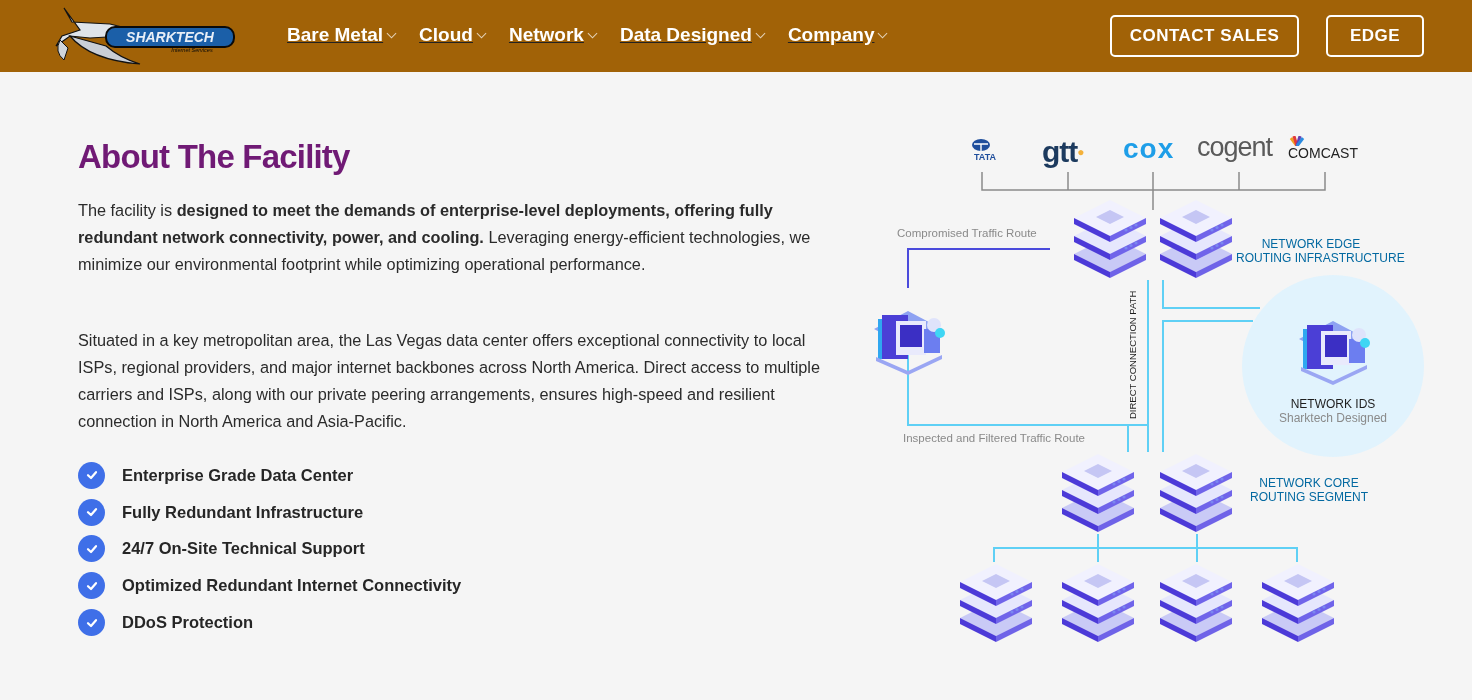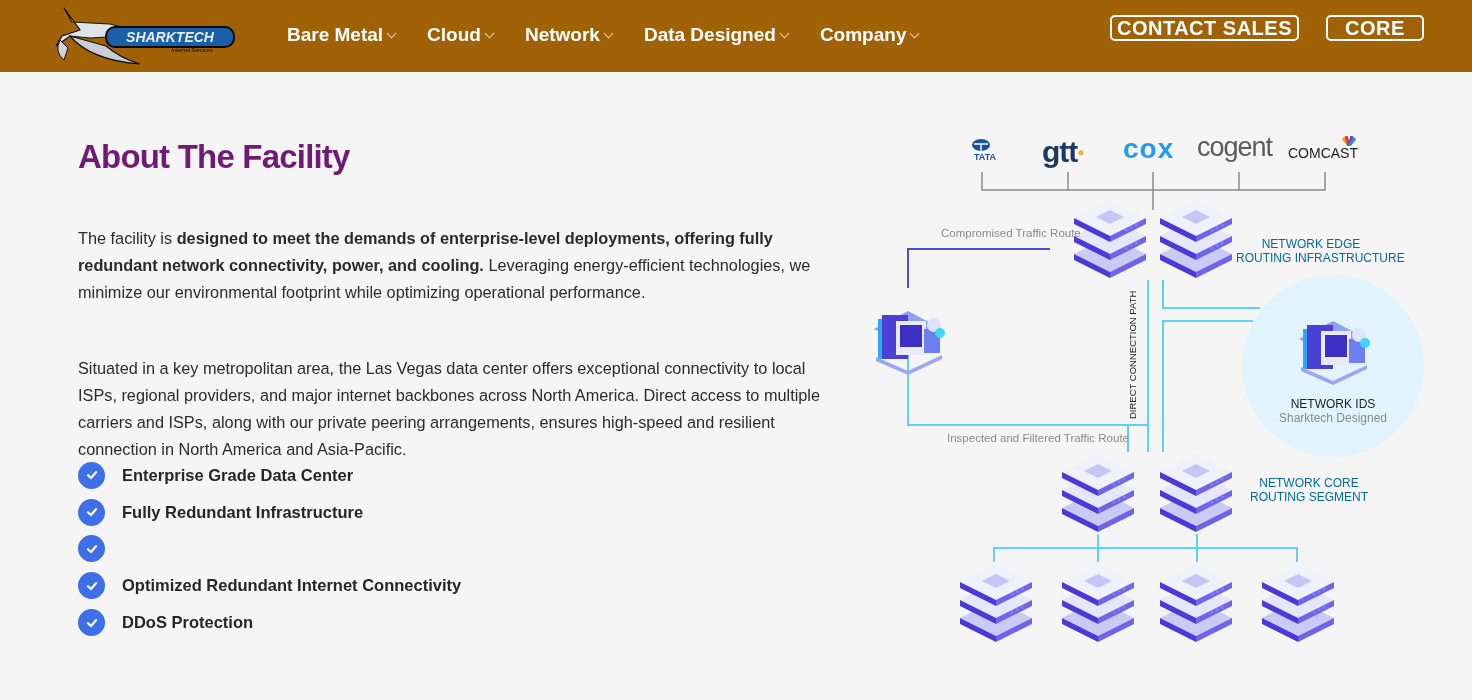--- a/index.html
+++ b/index.html
@@ -2,43 +2,43 @@
 <html><head>
 <meta charset="utf-8">
 <style>
   * { box-sizing: border-box; margin: 0; padding: 0; }
   html, body { width: 1472px; height: 700px; overflow: hidden; }
   body { background: #f5f5f5; font-family: "Liberation Sans", "DejaVu Sans", sans-serif; color: #222; position: relative; }
 
   
   .topbar { position: absolute; left: 0; top: 0; width: 1472px; height: 72px; background: #a16207; }
   .logo { position: absolute; left: 50px; top: 0; width: 190px; height: 72px; }
-  .nav { position: absolute; left: 287px; top: 24px; display: flex; gap: 10px; }
+  .nav { position: absolute; left: 287px; top: 24px; display: flex; gap: 2px; text-decoration: underline; }
   .nav-item { display: flex; align-items: center; color: #fff; font-weight: bold; font-size: 19px; cursor: pointer; margin-right: 22px; }
   .nav-item .chev { margin-left: 5px; width: 7px; height: 7px; border-right: 1px solid rgba(255,255,255,0.7); border-bottom: 1px solid rgba(255,255,255,0.7); transform: rotate(45deg); margin-top: -4px; }
-  .btn { position: absolute; top: 15px; height: 26px; border: 2px solid #fff; border-radius: 5px; color: #fff; font-weight: bold; font-size: 20px; letter-spacing: 0.5px; display: flex; align-items: center; justify-content: center; background: transparent; cursor: pointer; }
+  .btn { position: absolute; top: 15px; height: 42px; border: 2px solid #fff; border-radius: 5px; color: #fff; font-weight: bold; font-size: 17px; letter-spacing: 0.5px; display: flex; align-items: center; justify-content: center; background: transparent; cursor: pointer; }
   .btn-contact { left: 1110px; width: 189px; }
   .btn-login { left: 1326px; width: 98px; }
 
   
   .title { position: absolute; left: 78px; top: 138px; font-size: 33px; font-weight: bold; color: #701a75; letter-spacing: -0.8px; }
-  .para { position: absolute; left: 78px; width: 760px; font-size: 16.3px; line-height: 27px; color: #2b2b2b; margin-top: 28px; }
+  .para { position: absolute; left: 78px; width: 760px; font-size: 16.3px; line-height: 27px; color: #2b2b2b; }
   .para1 { top: 197px; width: 745px; }
   .para2 { top: 327px; }
   .para b { font-weight: bold; color: #2a2a2a; }
 
   .checklist { position: absolute; left: 78px; top: 457px; list-style: none; }
   .check-item { display: flex; align-items: center; height: 36.8px; }
   .check-circle { width: 27px; height: 27px; border-radius: 50%; background: #3f6fe8; display: flex; align-items: center; justify-content: center; margin-right: 17px; flex-shrink: 0; }
   .check-label { font-size: 16.5px; font-weight: bold; color: #262626; }
 
   
   .diagram { position: absolute; left: 860px; top: 120px; width: 580px; height: 540px; }
   .d-text { position: absolute; font-size: 11.5px; white-space: nowrap; }
-  .d-gray { color: #8a8a8a; margin-left: 44px; }
+  .d-gray { color: #8a8a8a; }
   .d-dark { color: #0369a1; text-align: center; line-height: 14px; font-size: 12px; }
   .ids-circle { position: absolute; left: 382px; top: 155px; width: 182px; height: 182px; border-radius: 50%; background: #e1f3fd; }
 </style>
 </head>
 <body>
 
 <div class="topbar">
   <div class="logo">
     <svg width="190" height="72" viewBox="0 0 190 72">
       <path d="M14 8 L22 22 L60 24 L84 30 L74 36 L40 38 L20 36 L6 46 L12 36 L30 30 Z" fill="#dfe4ea" stroke="#111" stroke-width="1.2"></path>
@@ -67,21 +67,21 @@
       <span>Data Designed</span>
       <span class="chev"></span>
     </div>
     <div class="nav-item">
       <span>Company</span>
       <span class="chev"></span>
     </div>
   </nav>
 
   <button class="btn btn-contact">CONTACT SALES</button>
-  <button class="btn btn-login">CORE</button>
+  <button class="btn btn-login">EDGE</button>
 </div>
 
 <h1 class="title">About The Facility</h1>
 
 <p class="para para1"><span>The facility is </span><b>designed to meet the demands of enterprise-level deployments, offering fully redundant network connectivity, power, and cooling.</b><span> Leveraging energy-efficient technologies, we minimize our environmental footprint while optimizing operational performance.</span></p>
 
 <p class="para para2">Situated in a key metropolitan area, the Las Vegas data center offers exceptional connectivity to local ISPs, regional providers, and major internet backbones across North America. Direct access to multiple carriers and ISPs, along with our private peering arrangements, ensures high-speed and resilient connection in North America and Asia-Pacific.</p>
 
 <ul class="checklist">
   <li class="check-item">
@@ -99,20 +99,21 @@
         </svg>
       </span>
     <span class="check-label">Fully Redundant Infrastructure</span>
   </li>
   <li class="check-item">
     <span class="check-circle">
         <svg width="14" height="14" viewBox="0 0 14 14">
           <path d="M3 7.2 L6 10 L11 4.2" fill="none" stroke="#fff" stroke-width="2.2" stroke-linecap="round" stroke-linejoin="round"></path>
         </svg>
       </span>
+    <span class="check-label">24/7 On-Site Technical Support</span>
   </li>
   <li class="check-item">
     <span class="check-circle">
         <svg width="14" height="14" viewBox="0 0 14 14">
           <path d="M3 7.2 L6 10 L11 4.2" fill="none" stroke="#fff" stroke-width="2.2" stroke-linecap="round" stroke-linejoin="round"></path>
         </svg>
       </span>
     <span class="check-label">Optimized Redundant Internet Connectivity</span>
   </li>
   <li class="check-item">
@@ -207,21 +208,21 @@
   <div class="d-text" style="left:106px;top:18px;text-align:right;">
     <svg width="30" height="14" viewBox="0 0 30 14">
         <ellipse cx="15" cy="7" rx="9" ry="6" fill="#1f4e9c"></ellipse>
         <path d="M8 6 L22 6 M15 6 L15 13" stroke="#fff" stroke-width="1.4"></path>
       </svg>
     <div style="font-size:9px;font-weight:bold;color:#1f4e9c;margin-top:-2px;">TATA</div>
   </div>
   <div class="d-text" style="left:182px;top:12px;font-size:30px;font-weight:bold;color:#1c3a5e;letter-spacing:-1px;line-height:40px;"><span>gtt</span><span style="font-size:12px;color:#f4b13a;vertical-align:top;">●</span></div>
   <div class="d-text" style="left:263px;top:14px;font-size:28px;font-weight:bold;color:#1e9ee8;letter-spacing:1px;line-height:30px;">cox</div>
   <div class="d-text" style="left:337px;top:12px;font-size:27px;color:#5a5a5a;letter-spacing:-1px;line-height:30px;">cogent</div>
-  <div class="d-text" style="left:428px;top:16px;text-align:right;">
+  <div class="d-text" style="left:428px;top:16px;text-align:left;">
     <svg width="18" height="10" viewBox="0 0 18 10">
         <path d="M9 10 L3 2" stroke="#f0a020" stroke-width="3"></path>
         <path d="M9 10 L6 0" stroke="#e23a3a" stroke-width="3"></path>
         <path d="M9 10 L12 0" stroke="#6a3fb0" stroke-width="3"></path>
         <path d="M9 10 L15 2" stroke="#2b8be0" stroke-width="3"></path>
       </svg>
     <div style="font-size:14px;color:#222;margin-top:-3px;">COMCAST</div>
   </div>
 
   <div class="d-text d-gray" style="left:37px;top:107px;">Compromised Traffic Route</div>

